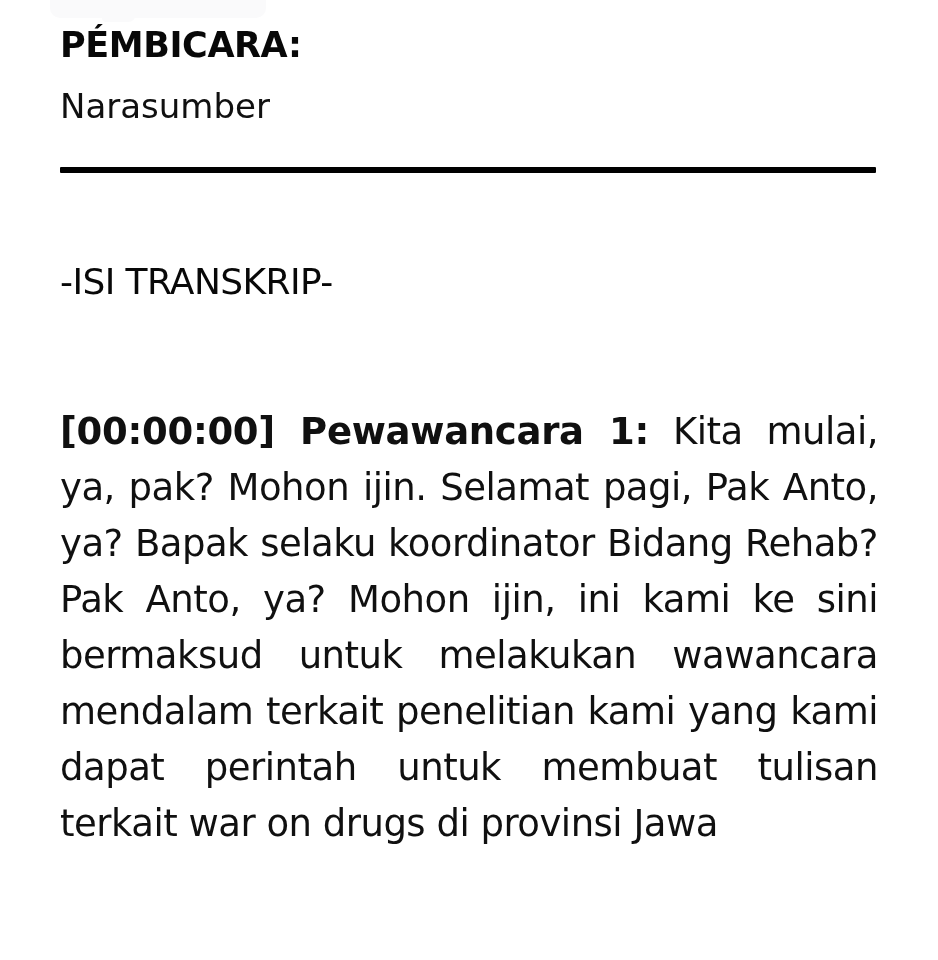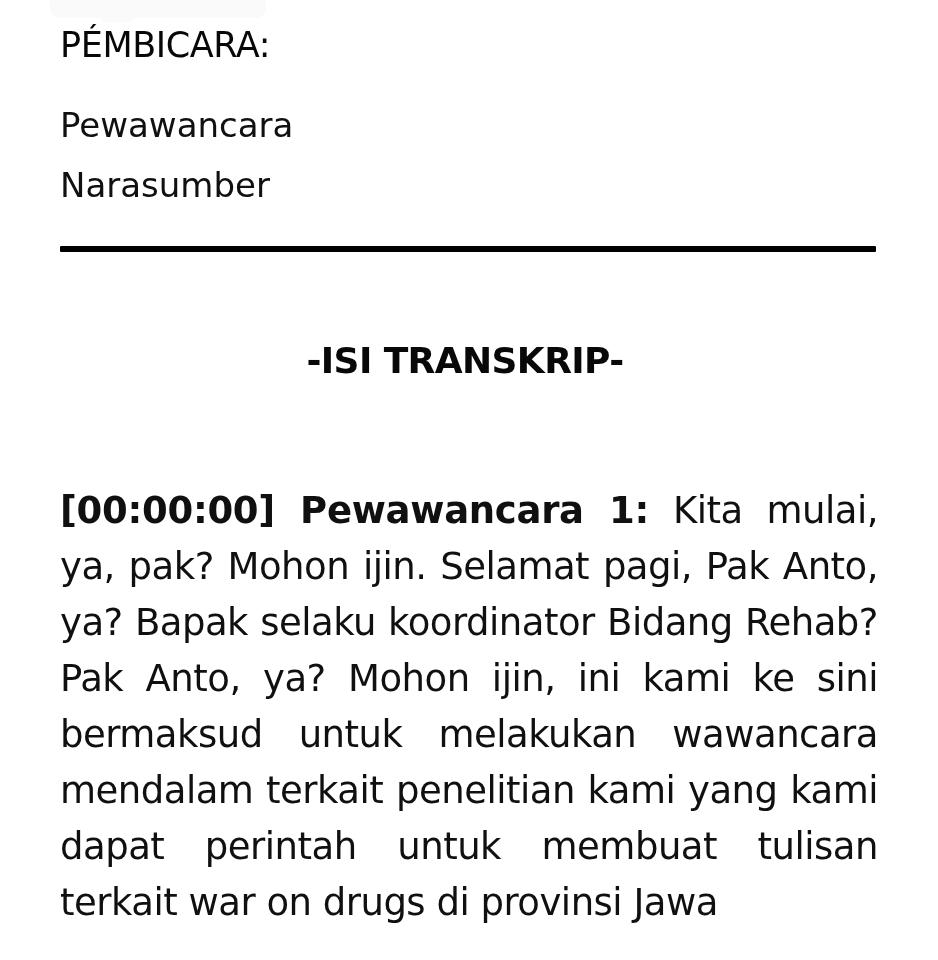--- a/index.html
+++ b/index.html
@@ -49,21 +49,21 @@
     height: 960px;
     padding: 0 60px;
   }
 
   .heading-block {
     padding-top: 23px;
   }
 
   .speakers-title {
     font-family: "DejaVu Sans", sans-serif;
-    font-weight: 400;
+    font-weight: 700;
     font-size: 35px;
     line-height: 44px;
     letter-spacing: -0.4px;
     color: #080808;
     white-space: nowrap;
   }
 
   .speaker-line {
     font-family: "DejaVu Sans", sans-serif;
     font-weight: 400;
@@ -79,23 +79,22 @@
   .rule {
     margin-top: 40px;
     width: 816px;
     height: 6px;
     background: #000000;
     border-radius: 1px;
   }
 
   .section-title {
     margin-top: 87px;
-    text-align: center;
     font-family: "DejaVu Sans", sans-serif;
-    font-weight: 700;
+    font-weight: 400;
     font-size: 36px;
     line-height: 44px;
     letter-spacing: -0.6px;
     color: #080808;
     padding-right: 8px;
   }
 
   .transcript {
     margin-top: 100px;
     width: 818px;
@@ -120,21 +119,20 @@
 <body>
 
 <div class="top-artifact"></div>
 
 <div class="page">
 
   <div class="heading-block">
 
     <div class="speakers-title">PÉMBICARA:</div>
 
-    <div class="speaker-line first">Pewawancara</div>
 
     <div class="speaker-line second">Narasumber</div>
 
   </div>
 
   <div class="rule"></div>
 
   <div class="section-title">-ISI TRANSKRIP-</div>
 
   <div class="transcript">

